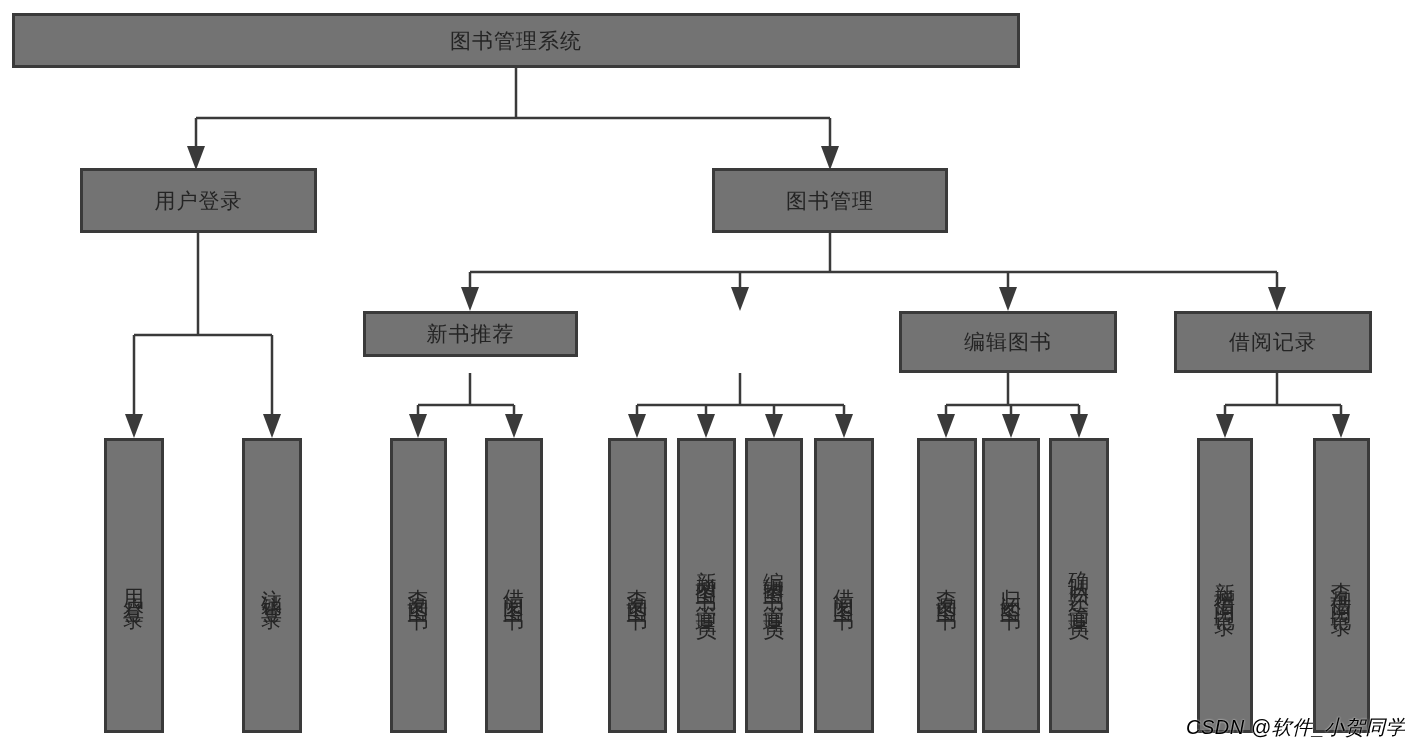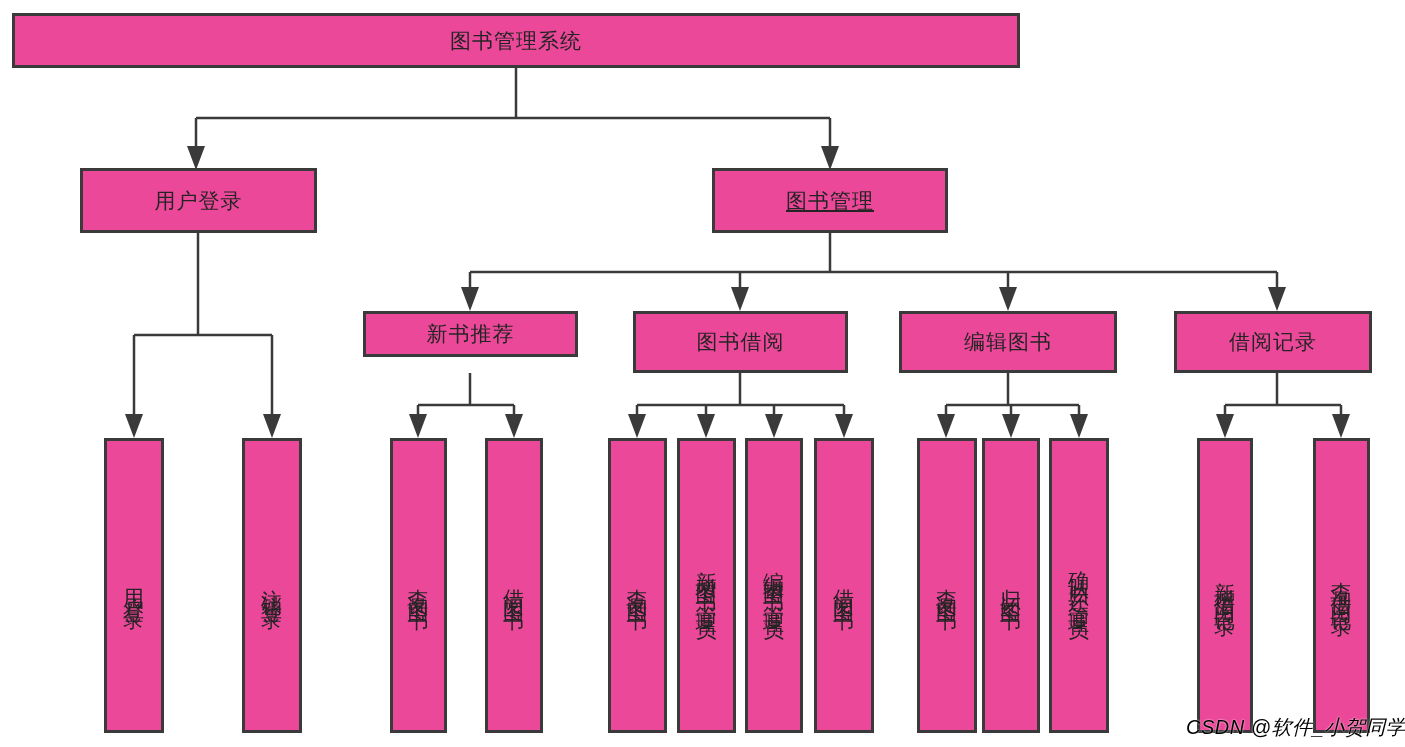--- a/index.html
+++ b/index.html
@@ -2,34 +2,34 @@
 <html><head>
 <meta charset="utf-8">
 <style>
   html,body{margin:0;padding:0;background:#ffffff;}
   .stage{
     position:relative;width:1405px;height:747px;background:#ffffff;
     font-family:"Liberation Sans","DejaVu Sans",sans-serif;overflow:hidden;
   }
   .wires{position:absolute;left:0;top:0;width:1405px;height:747px;z-index:1;}
   .box{
-    position:absolute;z-index:2;background:#ec4899;border:3px solid #3a3a3a;
+    position:absolute;z-index:2;background:#737373;border:3px solid #3a3a3a;
     box-sizing:border-box;display:flex;align-items:center;justify-content:center;
     color:#242424;
   }
   .hlabel{font-size:21px;letter-spacing:1px;white-space:nowrap;}
   .vbox{top:438px;height:295px;}
   .vtext{
     writing-mode:vertical-rl;text-orientation:mixed;
     font-size:21px;letter-spacing:7px;line-height:1;white-space:nowrap;
   }
   
   .b-root{left:12px;top:13px;width:1008px;height:55px;}
   .b-login{left:80px;top:168px;width:237px;height:65px;}
-  .b-mgmt{left:712px;top:168px;width:236px;height:65px;text-decoration:underline;}
+  .b-mgmt{left:712px;top:168px;width:236px;height:65px;}
   .b-rec{left:363px;top:311px;width:215px;height:46px;}
   .b-borrow{left:633px;top:311px;width:215px;height:62px;}
   .b-cur{left:899px;top:311px;width:218px;height:62px;}
   .b-log{left:1174px;top:311px;width:198px;height:62px;}
   
   .l1{left:104px;width:60px;}  .l2{left:242px;width:60px;}
   .l3{left:390px;width:57px;}  .l4{left:485px;width:58px;}
   .l5{left:608px;width:59px;}  .l6{left:677px;width:59px;}
   .l7{left:745px;width:58px;}  .l8{left:814px;width:60px;}
   .l9{left:917px;width:60px;}  .l10{left:982px;width:58px;}
@@ -120,23 +120,20 @@
   <div class="box b-login">
     <span class="hlabel">用户登录</span>
   </div>
   <div class="box b-mgmt">
     <span class="hlabel">图书管理</span>
   </div>
 
   <div class="box b-rec">
     <span class="hlabel">新书推荐</span>
   </div>
-  <div class="box b-borrow">
-    <span class="hlabel">图书借阅</span>
-  </div>
   <div class="box b-cur">
     <span class="hlabel">编辑图书</span>
   </div>
   <div class="box b-log">
     <span class="hlabel">借阅记录</span>
   </div>
 
   <div class="box vbox l1">
     <span class="vtext">用户登录</span>
   </div>

